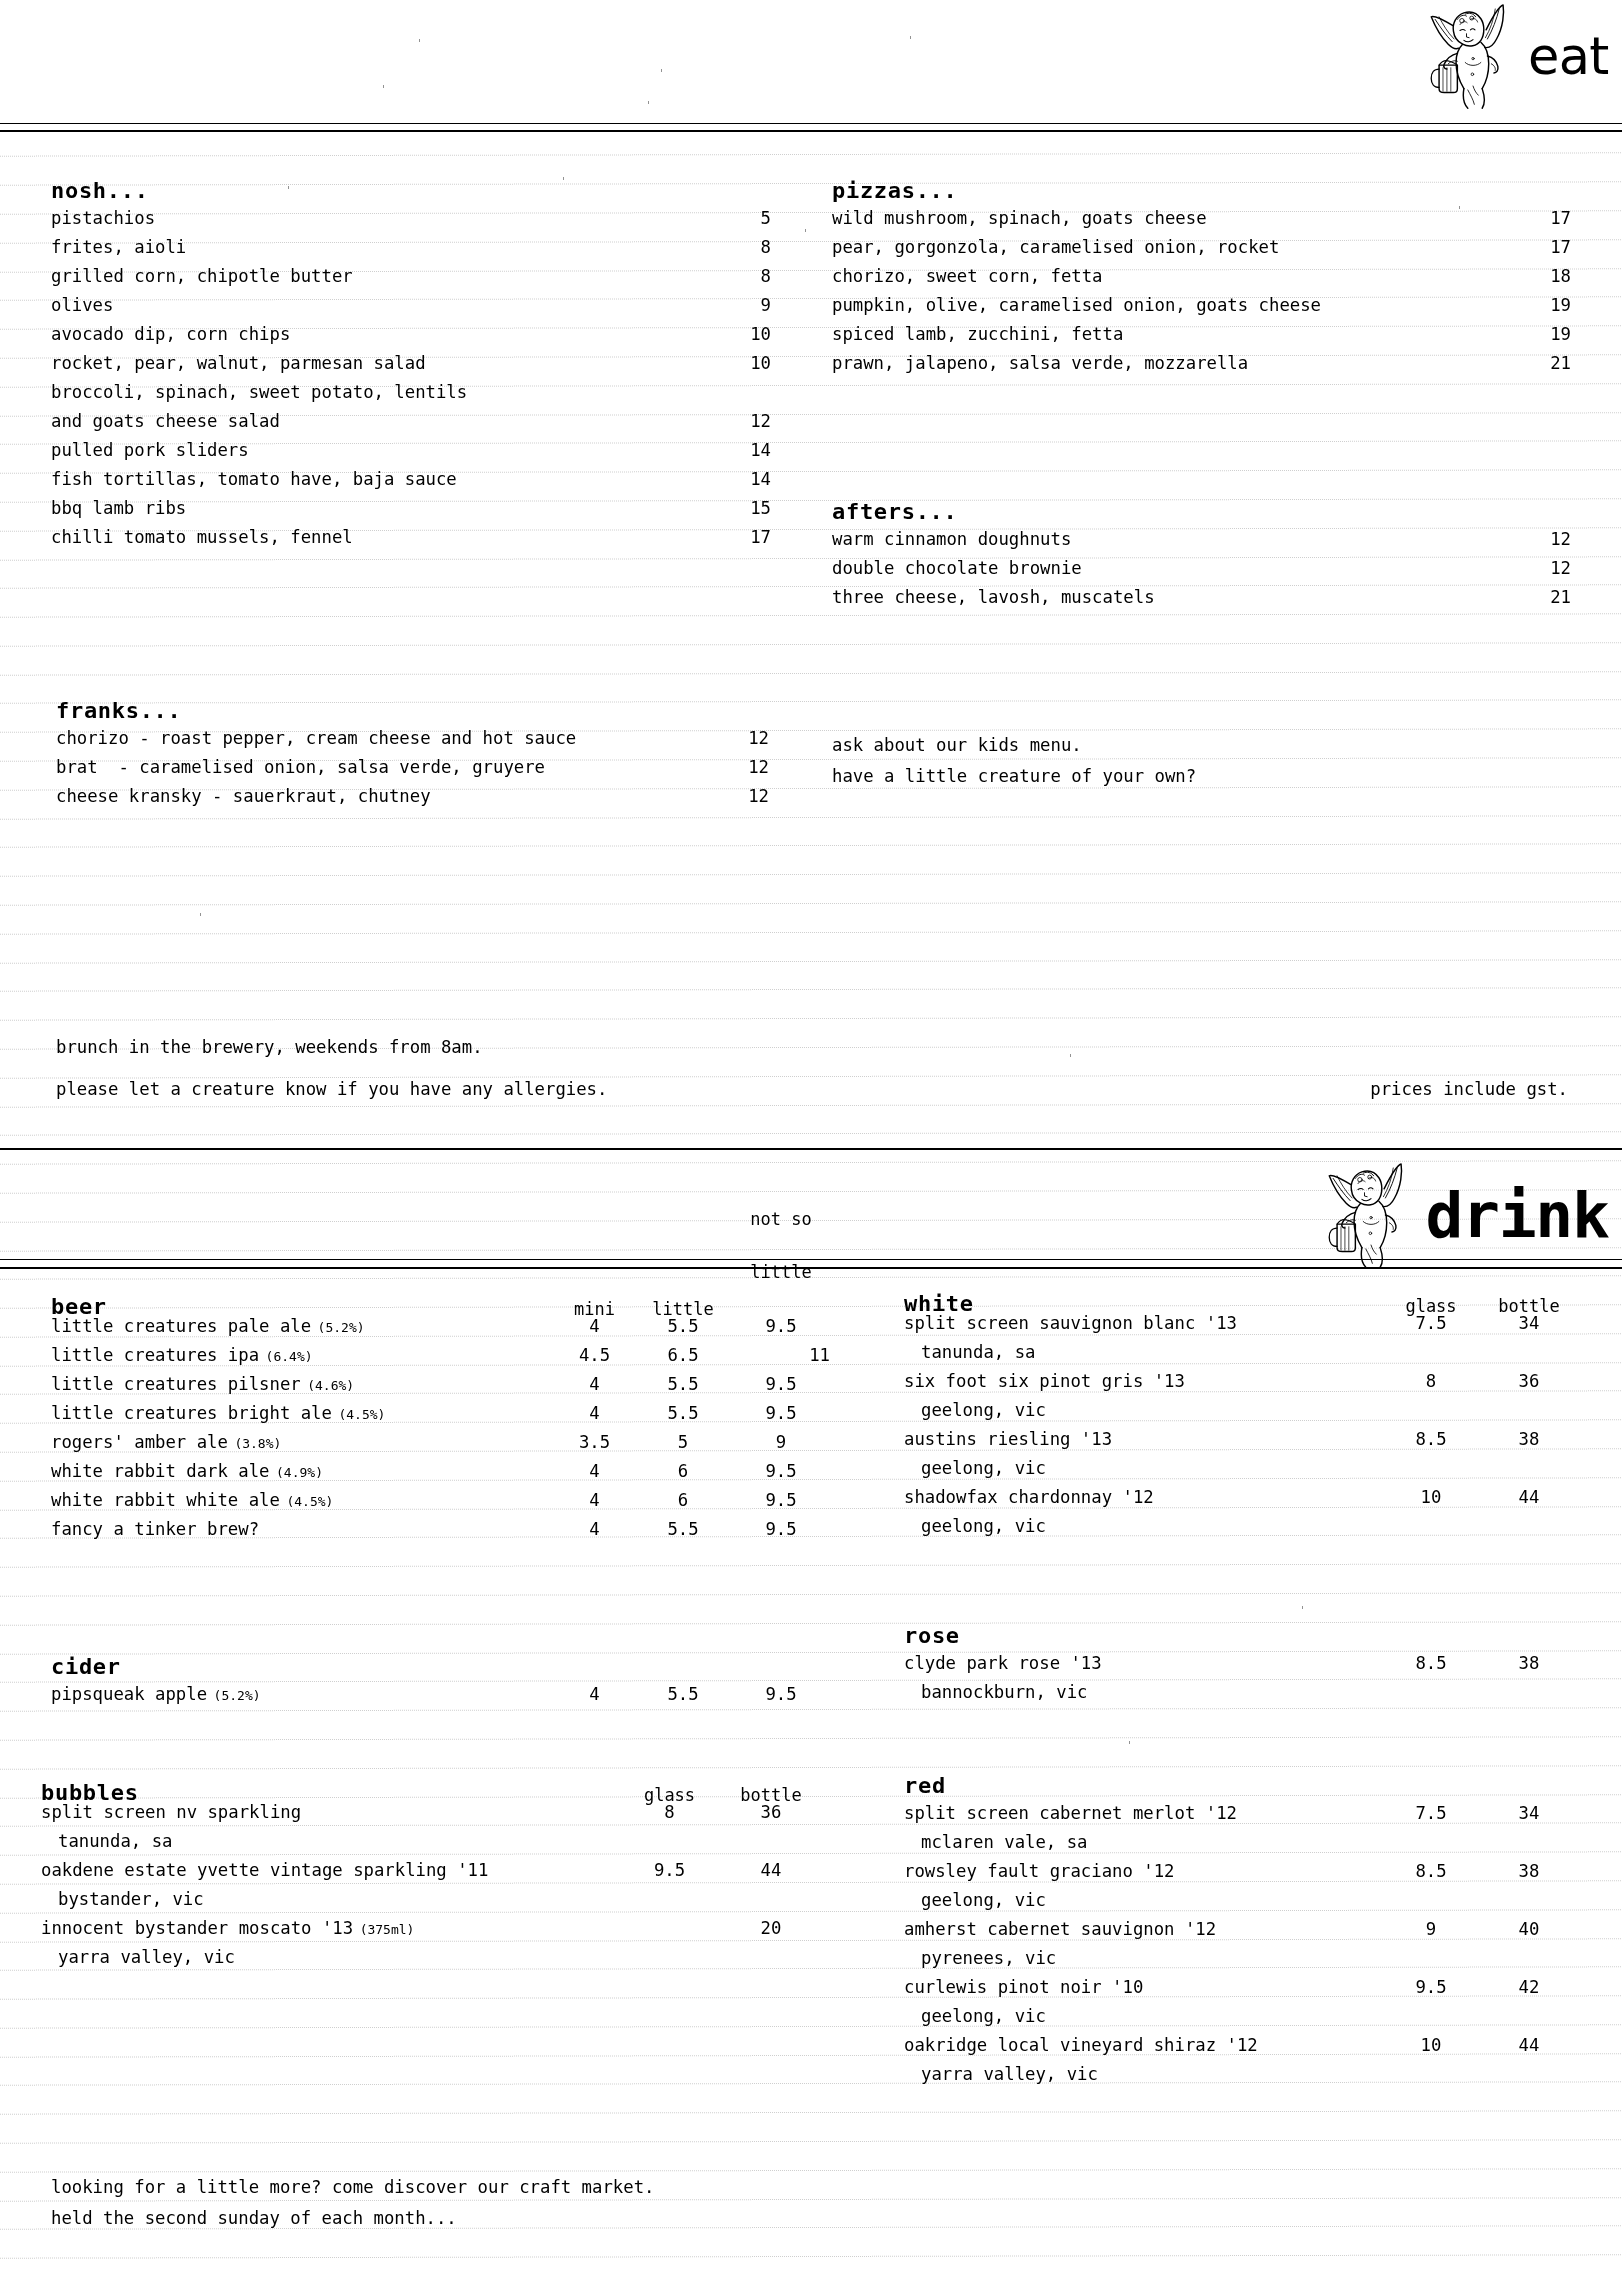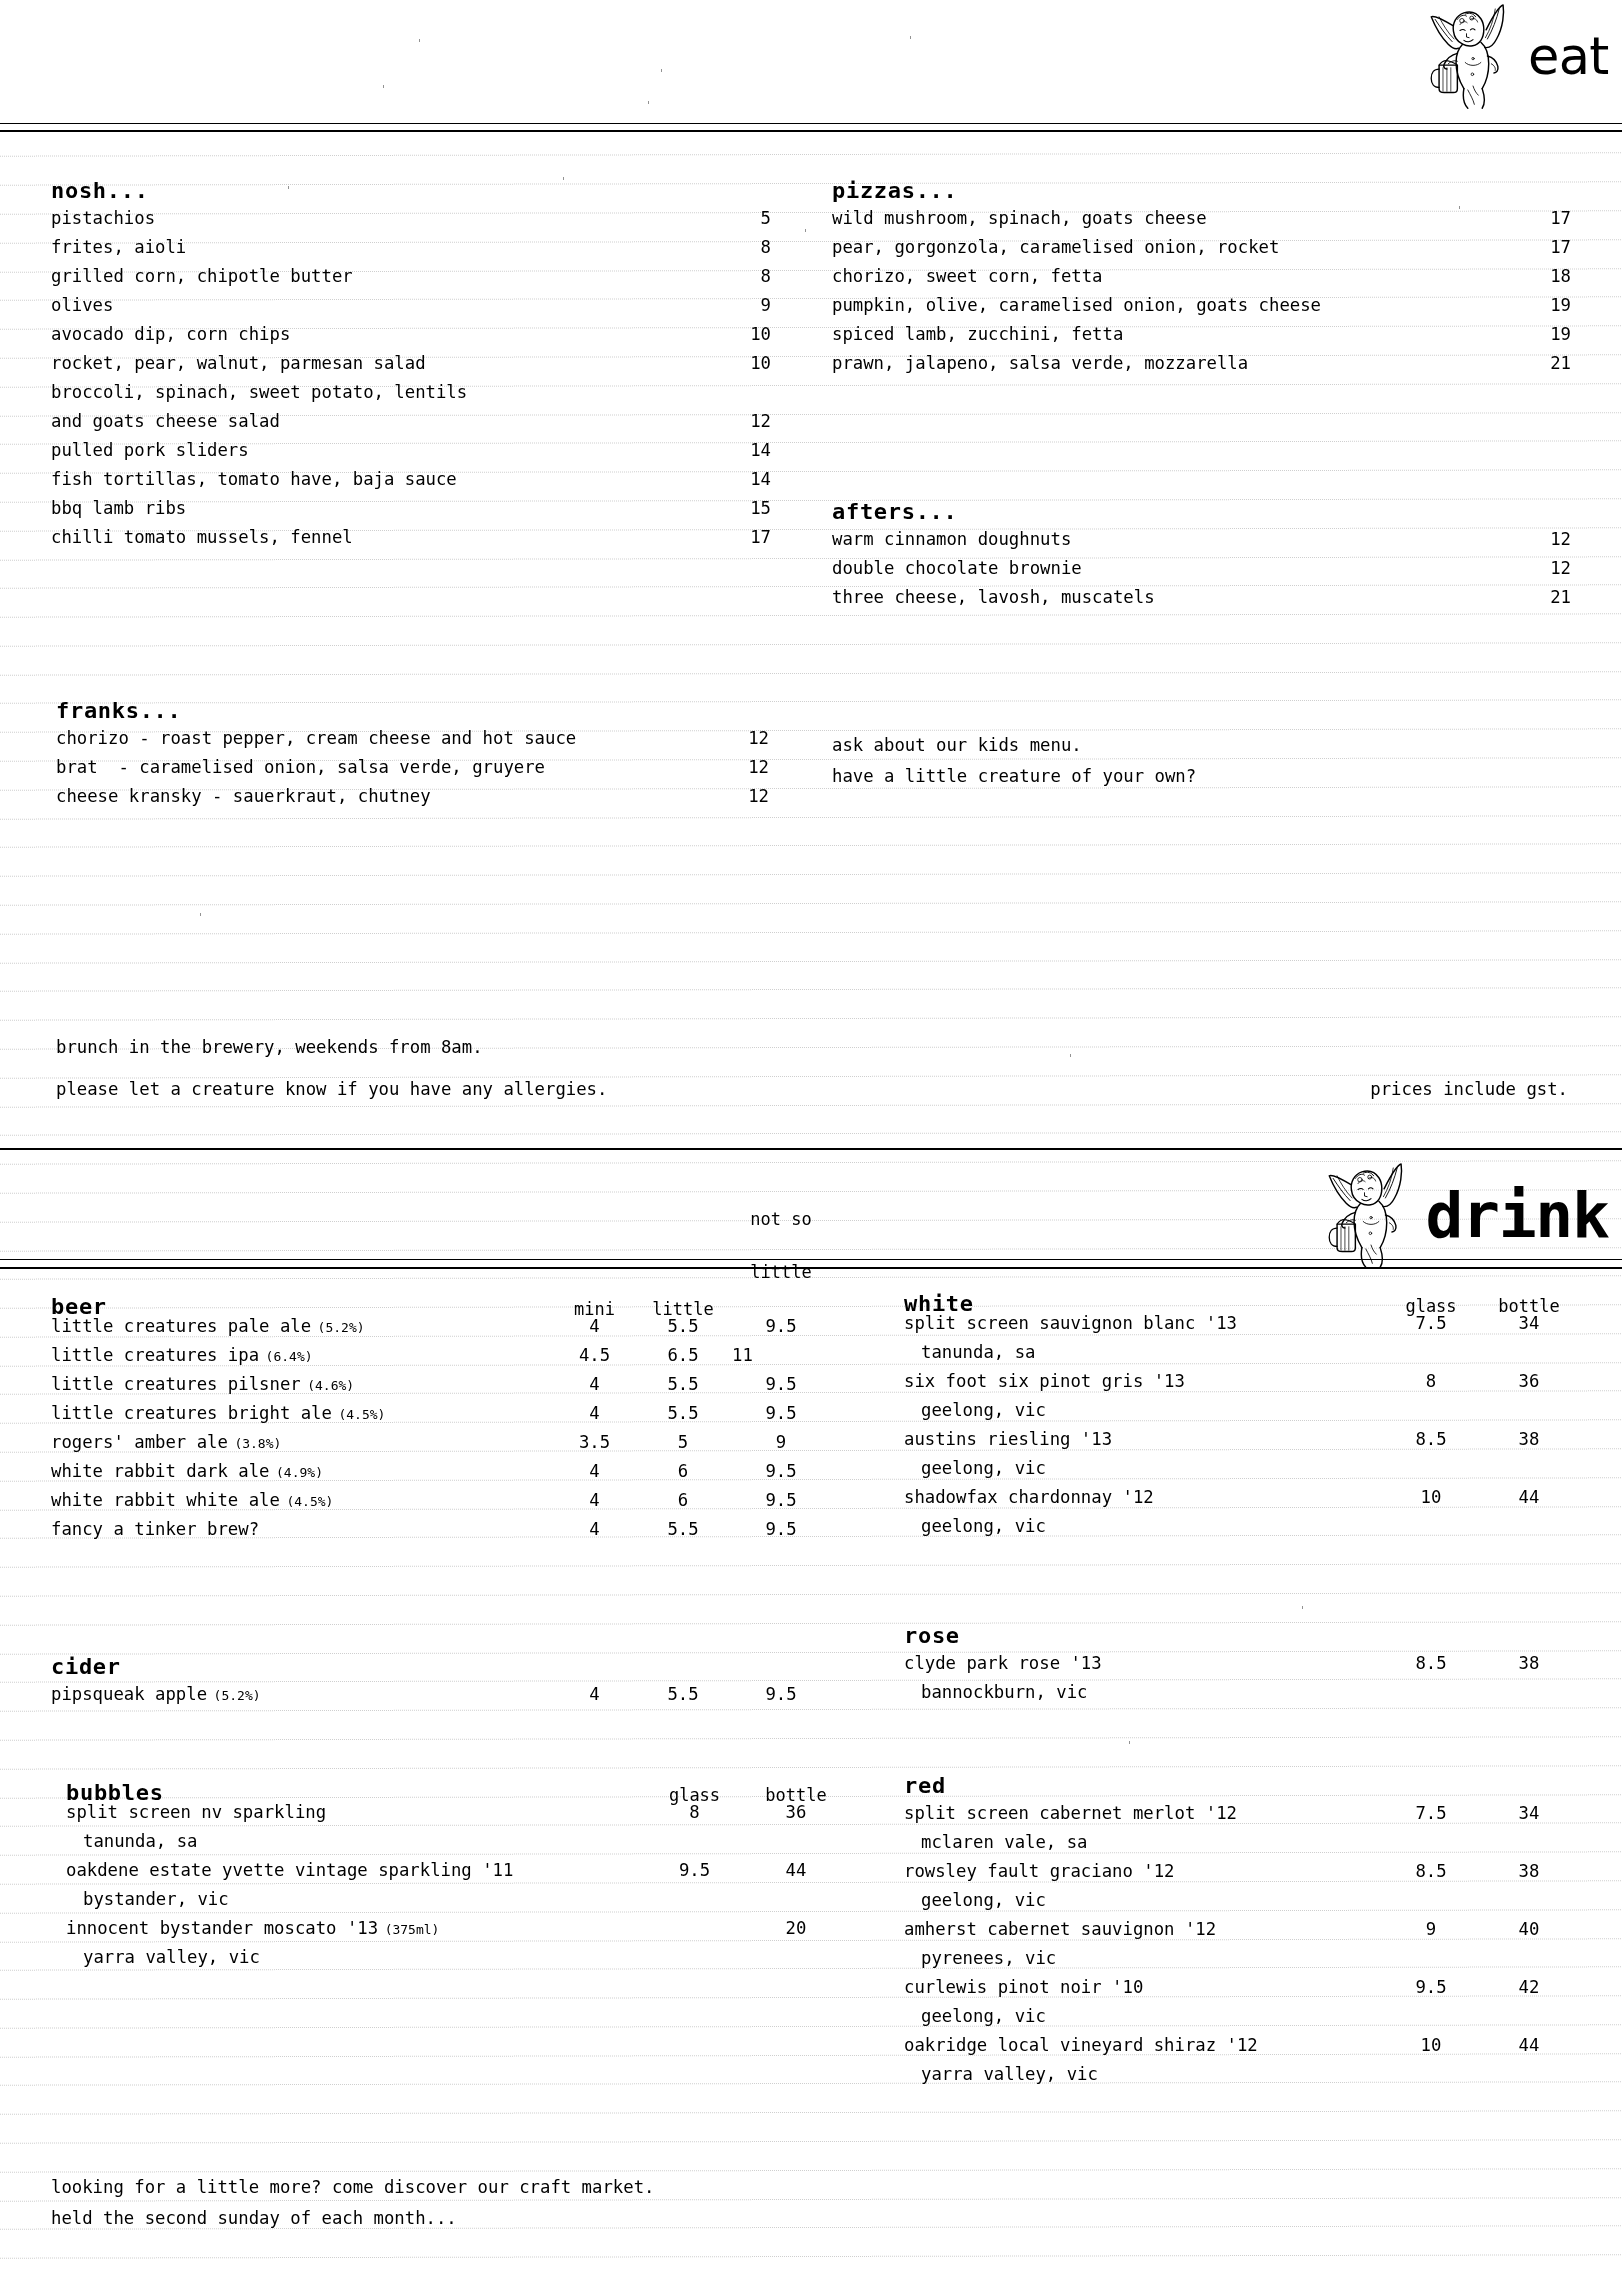--- a/index.html
+++ b/index.html
@@ -332,38 +332,38 @@
     <span class="sec-title nm" style="margin:0;">beer</span>
     <span class="c pr-w" style="width:79px;">mini</span>
     <span class="c pr-w" style="width:98px;">little</span>
     <span class="c pr-w" style="width:98px;line-height:1.05;">
       <span style="display:block;">not so</span>
       <span style="display:block;">little</span>
     </span>
   </div>
   <div id="beer-rows">
       <div class="row"><span class="nm">little creatures pale ale<span class="abv">(5.2%)</span></span><span class="c" style="width:79px;text-align:center;">4</span><span class="c" style="width:98px;text-align:center;">5.5</span><span class="c" style="width:98px;text-align:center;">9.5</span></div>
-      <div class="row"><span class="nm">little creatures ipa<span class="abv">(6.4%)</span></span><span class="c" style="width:79px;text-align:center;">4.5</span><span class="c" style="width:98px;text-align:center;">6.5</span><span class="c" style="width:98px;text-align:left;">11</span></div>
+      <div class="row"><span class="nm">little creatures ipa<span class="abv">(6.4%)</span></span><span class="c" style="width:79px;text-align:center;">4.5</span><span class="c" style="width:98px;text-align:center;">6.5</span><span class="c" style="width:98px;text-align:right;">11</span></div>
       <div class="row"><span class="nm">little creatures pilsner<span class="abv">(4.6%)</span></span><span class="c" style="width:79px;text-align:center;">4</span><span class="c" style="width:98px;text-align:center;">5.5</span><span class="c" style="width:98px;text-align:center;">9.5</span></div>
       <div class="row"><span class="nm">little creatures bright ale<span class="abv">(4.5%)</span></span><span class="c" style="width:79px;text-align:center;">4</span><span class="c" style="width:98px;text-align:center;">5.5</span><span class="c" style="width:98px;text-align:center;">9.5</span></div>
       <div class="row"><span class="nm">rogers' amber ale<span class="abv">(3.8%)</span></span><span class="c" style="width:79px;text-align:center;">3.5</span><span class="c" style="width:98px;text-align:center;">5</span><span class="c" style="width:98px;text-align:center;">9</span></div>
       <div class="row"><span class="nm">white rabbit dark ale<span class="abv">(4.9%)</span></span><span class="c" style="width:79px;text-align:center;">4</span><span class="c" style="width:98px;text-align:center;">6</span><span class="c" style="width:98px;text-align:center;">9.5</span></div>
       <div class="row"><span class="nm">white rabbit white ale<span class="abv">(4.5%)</span></span><span class="c" style="width:79px;text-align:center;">4</span><span class="c" style="width:98px;text-align:center;">6</span><span class="c" style="width:98px;text-align:center;">9.5</span></div>
       <div class="row"><span class="nm">fancy a tinker brew?</span><span class="c" style="width:79px;text-align:center;">4</span><span class="c" style="width:98px;text-align:center;">5.5</span><span class="c" style="width:98px;text-align:center;">9.5</span></div>
     </div>
 </div>
 
 <div class="col" style="left:51px;top:1654px;width:779px;">
   <div class="sec-title">cider</div>
   <div id="cider-rows">
       <div class="row"><span class="nm">pipsqueak apple<span class="abv">(5.2%)</span></span><span class="c" style="width:79px;text-align:center;">4</span><span class="c" style="width:98px;text-align:center;">5.5</span><span class="c" style="width:98px;text-align:center;">9.5</span></div>
     </div>
 </div>
 
-<div class="col" style="left:66px;top:1767px;width:779px;">
+<div class="col" style="left:41px;top:1767px;width:779px;">
   <div class="row hdr" style="height:37px;align-items:flex-end;">
     <span class="sec-title nm" style="margin:0;">bubbles</span>
     <span class="c" style="width:105px;">glass</span>
     <span class="c" style="width:98px;">bottle</span>
   </div>
   <div id="bubbles-rows">
       <div class="row"><span class="nm">split screen nv sparkling</span><span class="c" style="width:105px;text-align:center;">8</span><span class="c" style="width:98px;text-align:center;">36</span></div>
       <div class="sub">tanunda, sa</div>
       <div class="row"><span class="nm">oakdene estate yvette vintage sparkling '11</span><span class="c" style="width:105px;text-align:center;">9.5</span><span class="c" style="width:98px;text-align:center;">44</span></div>
       <div class="sub">bystander, vic</div>

